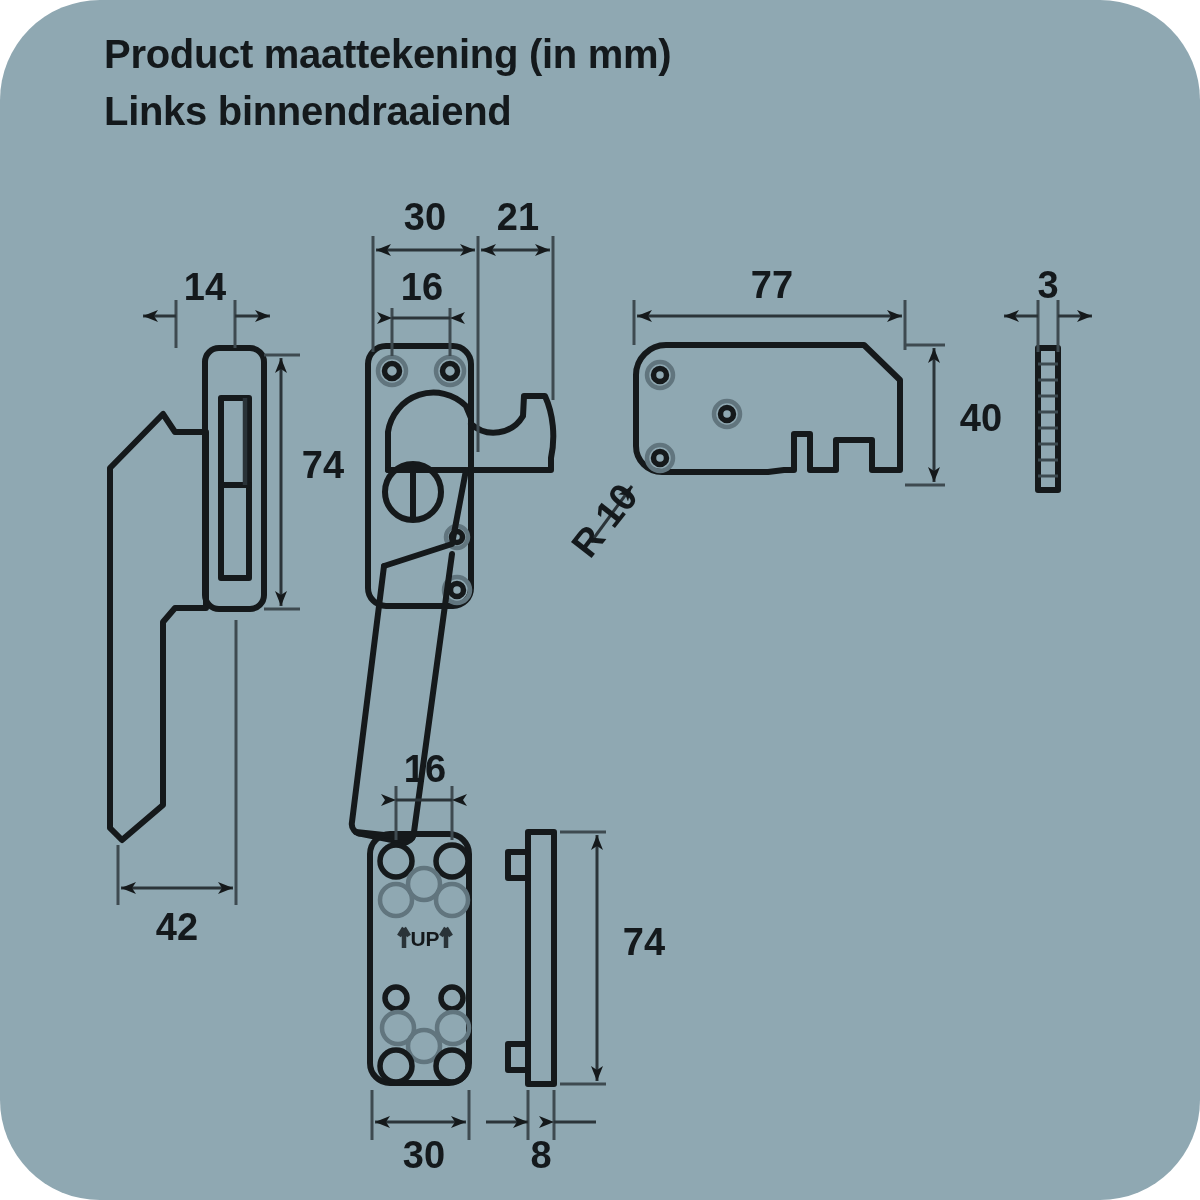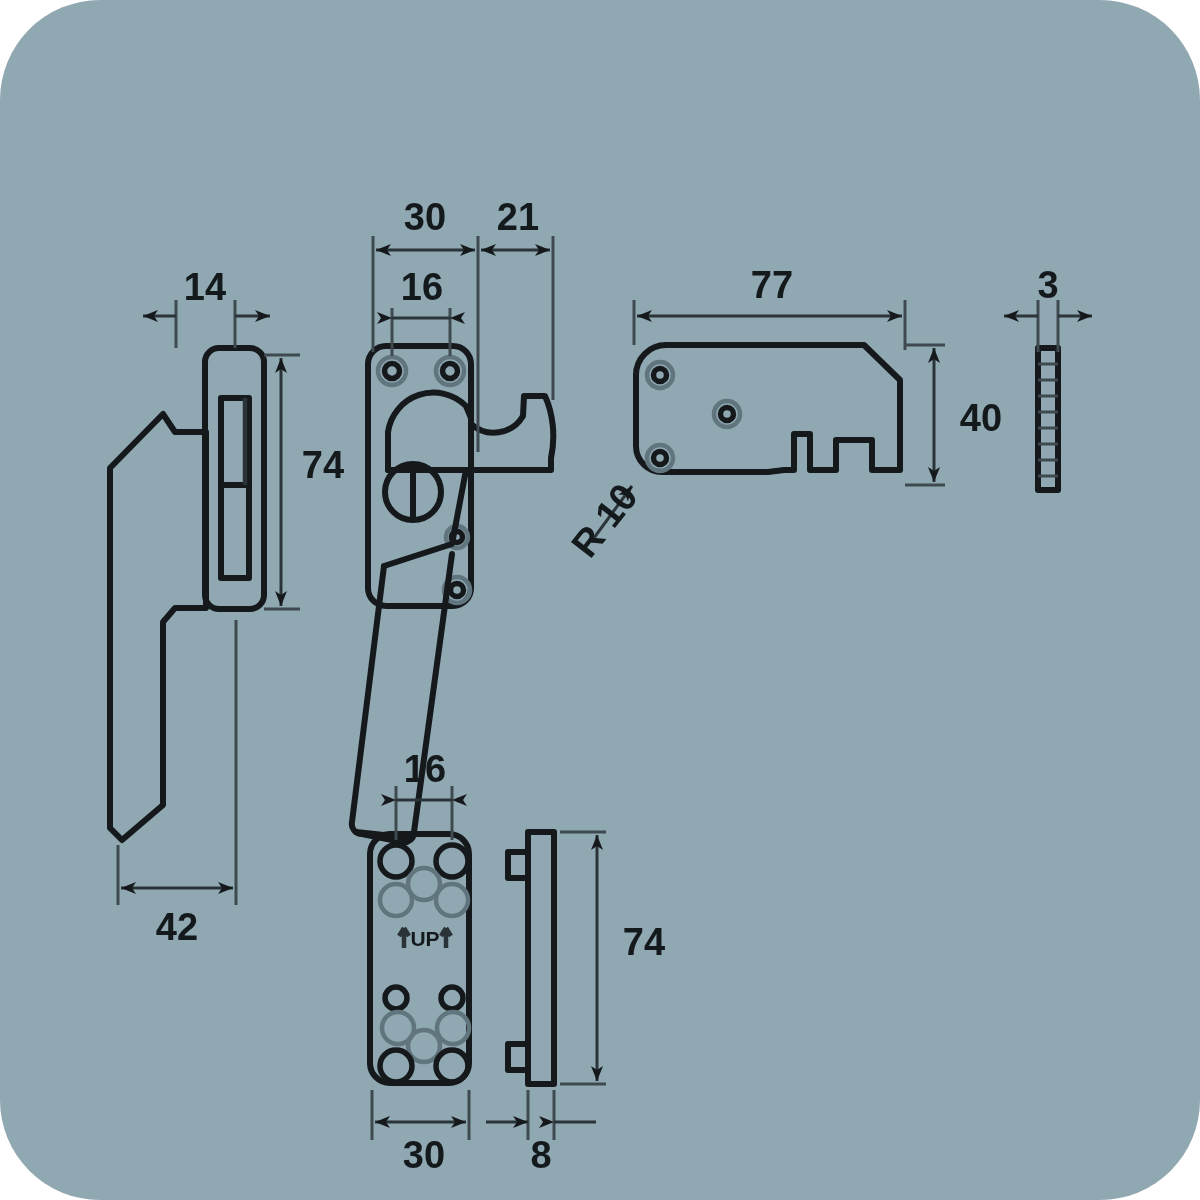--- a/index.html
+++ b/index.html
@@ -63,20 +63,22 @@
   }
 </style>
 </head>
 <body>
 
 <div id="root">
 
   <div id="panel"></div>
 
   <div id="title-block">
+    <div>Product maattekening (in mm)</div>
+    <div>Links binnendraaiend</div>
   </div>
 
   <svg id="drawing" viewBox="0 0 1200 1200">
 
     <defs>
       <marker id="ar-r" markerWidth="16" markerHeight="12" refX="15" refY="6" orient="auto" markerUnits="userSpaceOnUse">
         <path d="M0,0 L15,6 L0,12 L4,6 Z" class="arrowfill"></path>
       </marker>
       <marker id="ar-l" markerWidth="16" markerHeight="12" refX="1" refY="6" orient="auto" markerUnits="userSpaceOnUse">
         <path d="M16,0 L1,6 L16,12 L12,6 Z" class="arrowfill"></path>

